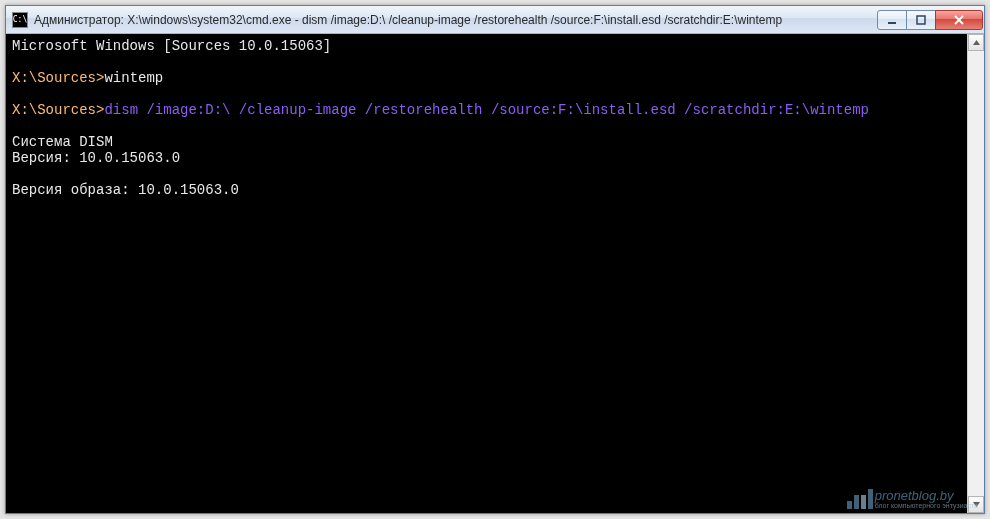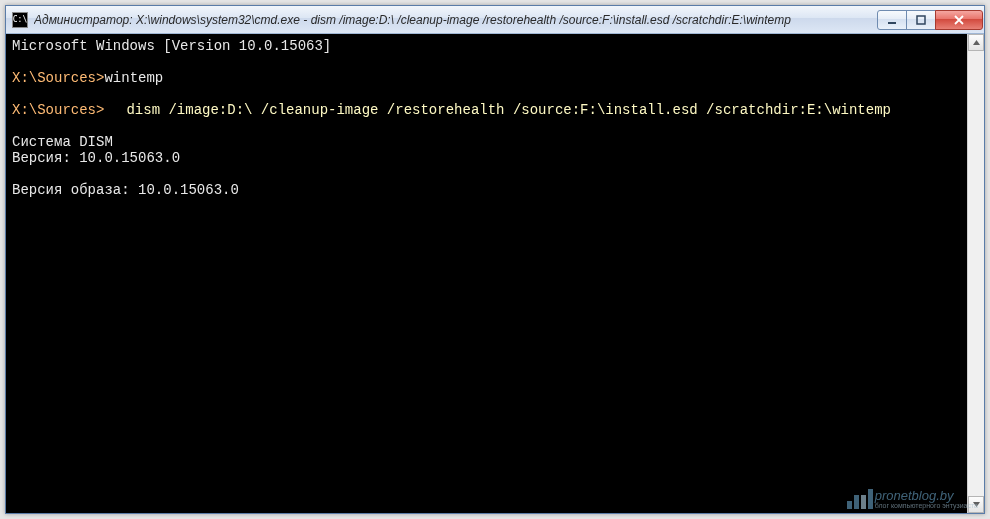--- a/index.html
+++ b/index.html
@@ -35,21 +35,20 @@
     width: 16px; height: 16px;
     background: #000;
     border: 1px solid #888;
     position: relative;
     display: flex; align-items: center; justify-content: center;
     font-size: 8px; color: #fff; font-family: monospace;
   }
   .titlebar .title-text {
     flex: 1;
     white-space: nowrap; overflow: hidden; text-overflow: ellipsis;
-    font-style: italic;
     font-family: "Segoe UI", sans-serif;
   }
   .win-buttons { display: flex; margin-right: 1px; }
   .win-btn {
     width: 30px; height: 20px;
     border: 1px solid #6f8bb0;
     background: linear-gradient(#f7fafd,#e6edf7 45%,#d5e0f0 46%,#eaf1fa);
     display: flex; align-items: center; justify-content: center;
     margin-left: -1px;
     cursor: pointer;
@@ -71,21 +70,21 @@
     flex: 1;
     padding: 4px 6px;
     font-family: Consolas, "Courier New", monospace;
     font-size: 14px;
     line-height: 16px;
     color: #e8e8e8;
     white-space: pre;
     overflow: hidden;
   }
   .prompt { color: #fdba74; }
-  .cmd-yellow { color: #fef9c3; margin-left: 22px; }
+  .cmd-yellow { color: #8b5cf6; }
   .scrollbar {
     width: 17px;
     background: #f0f0f0;
     border-left: 1px solid #cfcfcf;
     display: flex; flex-direction: column;
   }
   .sb-btn {
     height: 17px;
     background: linear-gradient(#fdfdfd,#e4e4e4);
     border: 1px solid #b5b5b5;
@@ -130,21 +129,21 @@
       </div>
       <div class="win-btn close">
         <svg width="12" height="10" viewBox="0 0 12 10">
             <path d="M2 1 L10 9 M10 1 L2 9" stroke="#fff" stroke-width="1.8"></path>
           </svg>
       </div>
     </div>
   </div>
 
   <div class="terminal-wrap">
-    <div class="terminal"><span>Microsoft Windows [Version 10.0.15063]</span>
+    <div class="terminal"><span>Microsoft Windows [Sources 10.0.15063]</span>
 
 <span class="prompt">X:\Sources&gt;</span><span>wintemp</span>
 
 <span class="prompt">X:\Sources&gt;</span><span class="cmd-yellow">dism /image:D:\ /cleanup-image /restorehealth /source:F:\install.esd /scratchdir:E:\wintemp</span>
 
 <span>Cистема DISM</span>
 <span>Версия: 10.0.15063.0</span>
 
 <span>Версия образа: 10.0.15063.0</span>
 </div>

